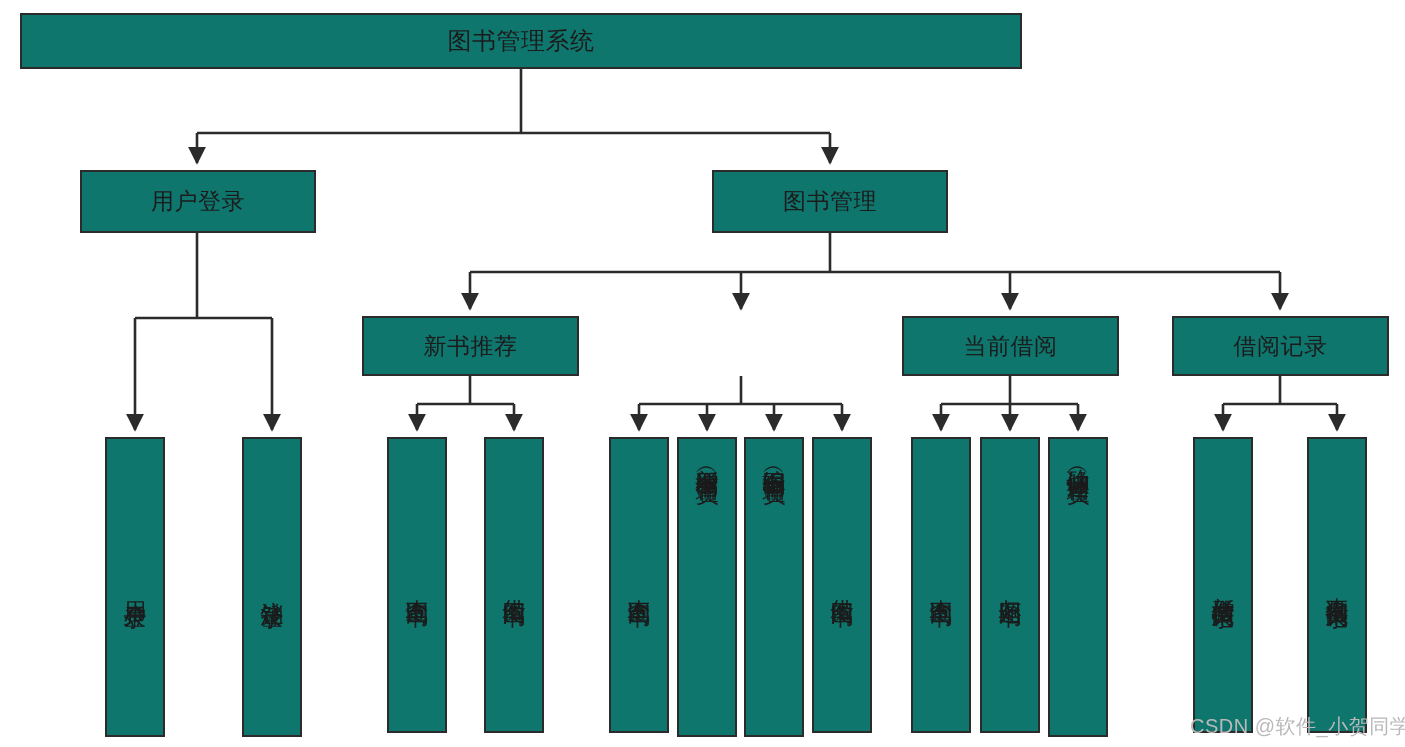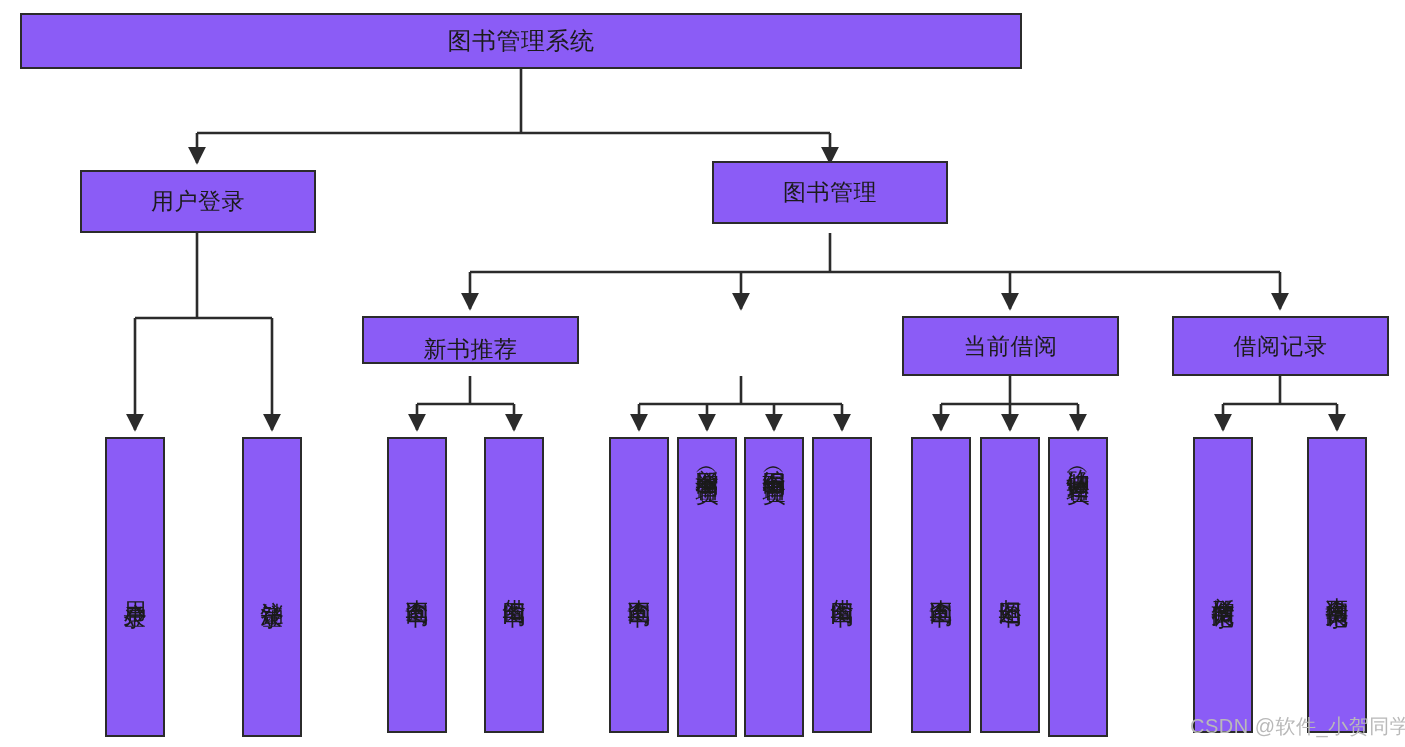--- a/index.html
+++ b/index.html
@@ -24,21 +24,21 @@
     left: 0;
     top: 0;
     width: 1405px;
     height: 747px;
     pointer-events: none;
   }
   .node {
     position: absolute;
     box-sizing: border-box;
     border: 2.5px solid #2b2b2b;
-    background: #8b5cf6;
+    background: #0f766e;
     display: flex;
     align-items: center;
     justify-content: center;
     z-index: 2;
   }
   .node .lbl {
     font-size: 23px;
     line-height: 1.15;
     color: #1b1b1b;
     letter-spacing: 0.5px;
@@ -127,25 +127,25 @@
   </svg>
 
   <div class="node root" style="left:20px; top:13px; width:1002px; height:56px;">
     <span class="lbl">图书管理系统</span>
   </div>
 
   <div class="node" style="left:80px; top:170px; width:236px; height:63px;">
     <span class="lbl">用户登录</span>
   </div>
 
-  <div class="node" style="left:712px; top:161px; width:236px; height:63px;">
+  <div class="node" style="left:712px; top:170px; width:236px; height:63px;">
     <span class="lbl">图书管理</span>
   </div>
 
-  <div class="node" style="left:362px; top:316px; width:217px; height:48px;align-items:flex-end;">
+  <div class="node" style="left:362px; top:316px; width:217px; height:60px;">
     <span class="lbl">新书推荐</span>
   </div>
 
 
   <div class="node" style="left:1172px; top:316px; width:217px; height:60px;">
     <span class="lbl">借阅记录</span>
   </div>
 
   <div class="node" style="left:902px; top:316px; width:217px; height:60px;">
     <span class="lbl">当前借阅</span>

